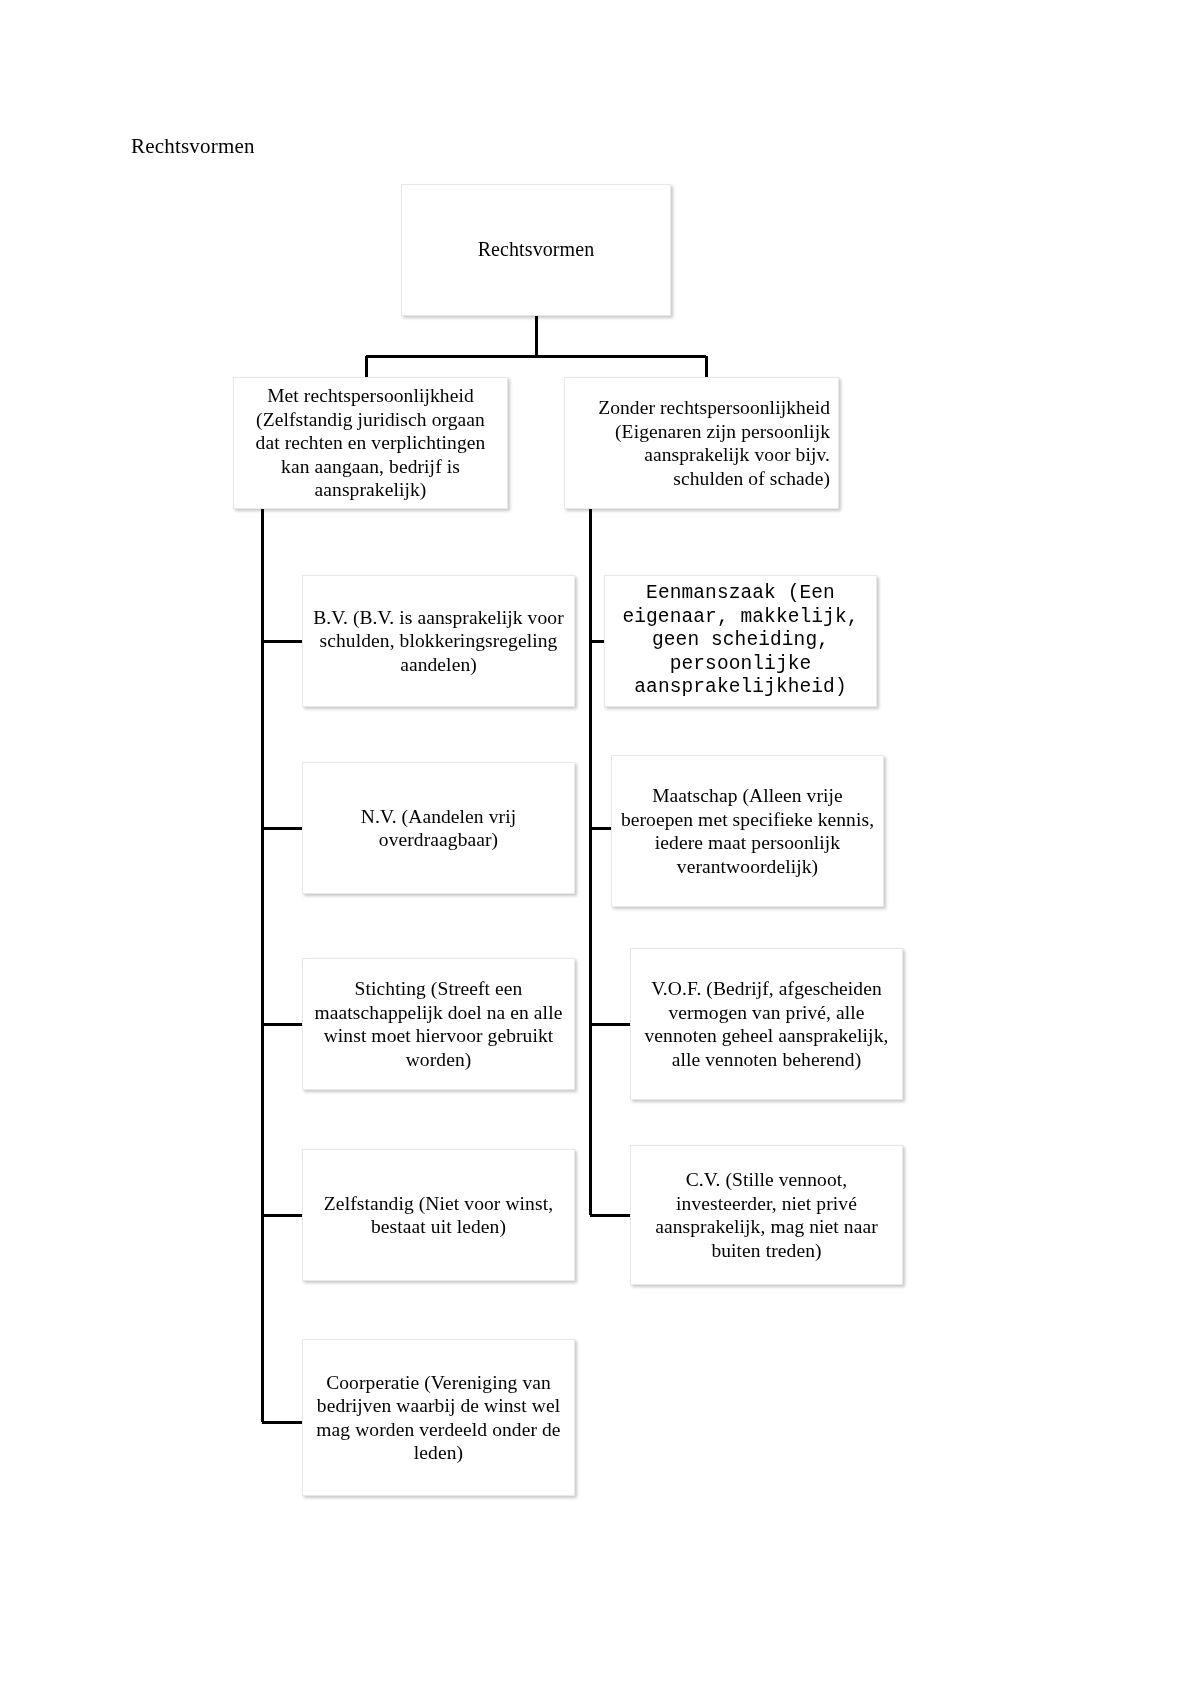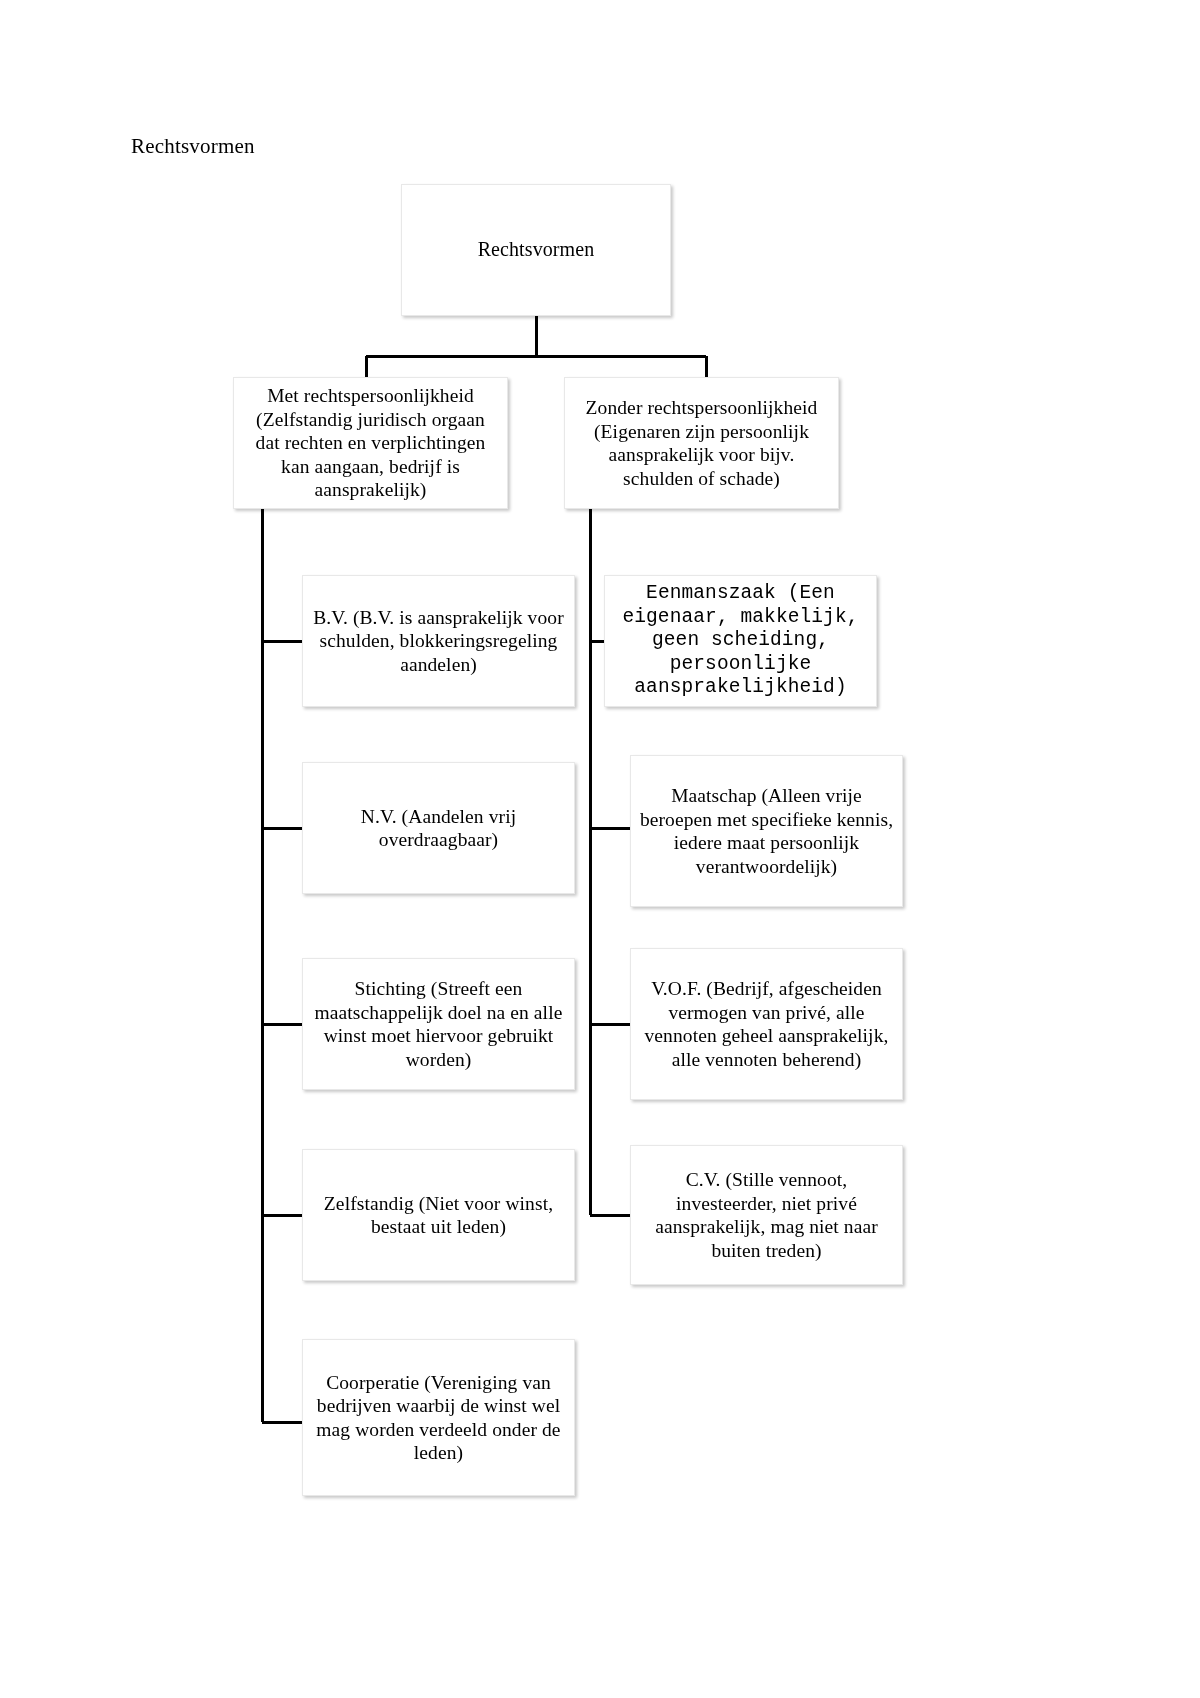--- a/index.html
+++ b/index.html
@@ -99,21 +99,21 @@
   </svg>
 
   <div class="node root" style="left:401px; top:184px; width:270px; height:132px;">
     <span>Rechtsvormen</span>
   </div>
 
   <div class="node" style="left:233px; top:377px; width:275px; height:132px;">
     <span>Met rechtspersoonlijkheid (Zelfstandig juridisch orgaan dat rechten en verplichtingen kan aangaan, bedrijf is aansprakelijk)</span>
   </div>
 
-  <div class="node" style="left:564px; top:377px; width:275px; height:132px;">
+  <div class="node" style="left:564px; top:377px; width:275px; height:132px;text-align:right;">
     <span>Zonder rechtspersoonlijkheid (Eigenaren zijn persoonlijk aansprakelijk voor bijv. schulden of schade)</span>
   </div>
 
   <div class="node" style="left:302px; top:575px; width:273px; height:132px;">
     <span>B.V. (B.V. is aansprakelijk voor schulden, blokkeringsregeling aandelen)</span>
   </div>
 
   <div class="node" style="left:302px; top:762px; width:273px; height:132px;">
     <span>N.V. (Aandelen vrij overdraagbaar)</span>
   </div>
@@ -127,21 +127,21 @@
   </div>
 
   <div class="node" style="left:302px; top:1339px; width:273px; height:157px;align-items:center;">
     <span>Coorperatie (Vereniging van bedrijven waarbij de winst wel mag worden verdeeld onder de leden)</span>
   </div>
 
   <div class="node" style="left:604px; top:575px; width:273px; height:132px;font-family:Liberation Mono, monospace;">
     <span>Eenmanszaak (Een eigenaar, makkelijk, geen scheiding, persoonlijke aansprakelijkheid)</span>
   </div>
 
-  <div class="node" style="left:630px; top:755px; width:273px; height:152px;">
+  <div class="node" style="left:611px; top:755px; width:273px; height:152px;">
     <span>Maatschap (Alleen vrije beroepen met specifieke kennis, iedere maat persoonlijk verantwoordelijk)</span>
   </div>
 
   <div class="node" style="left:630px; top:948px; width:273px; height:152px;text-align:center;">
     <span>V.O.F. (Bedrijf, afgescheiden vermogen van privé, alle vennoten geheel aansprakelijk, alle vennoten beherend)</span>
   </div>
 
   <div class="node" style="left:630px; top:1145px; width:273px; height:140px;">
     <span>C.V. (Stille vennoot, investeerder, niet privé aansprakelijk, mag niet naar buiten treden)</span>
   </div>

